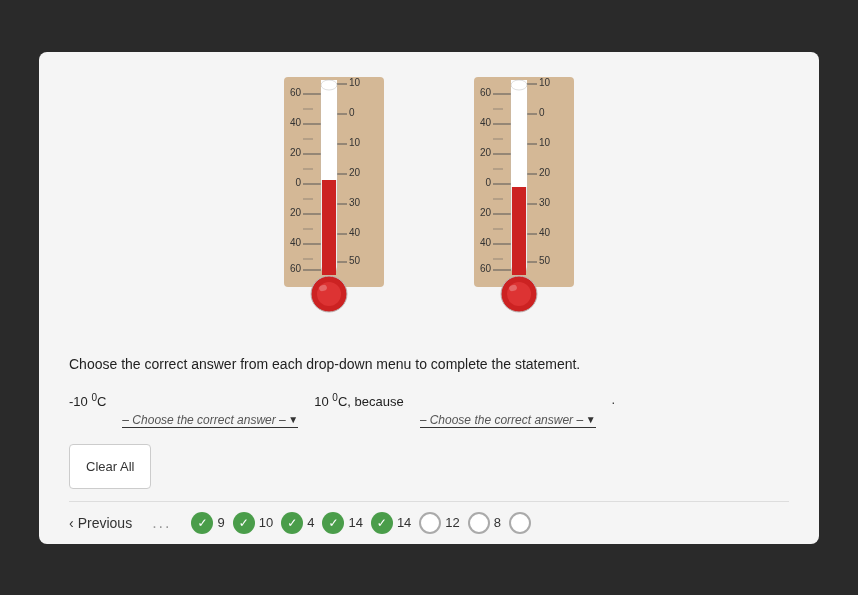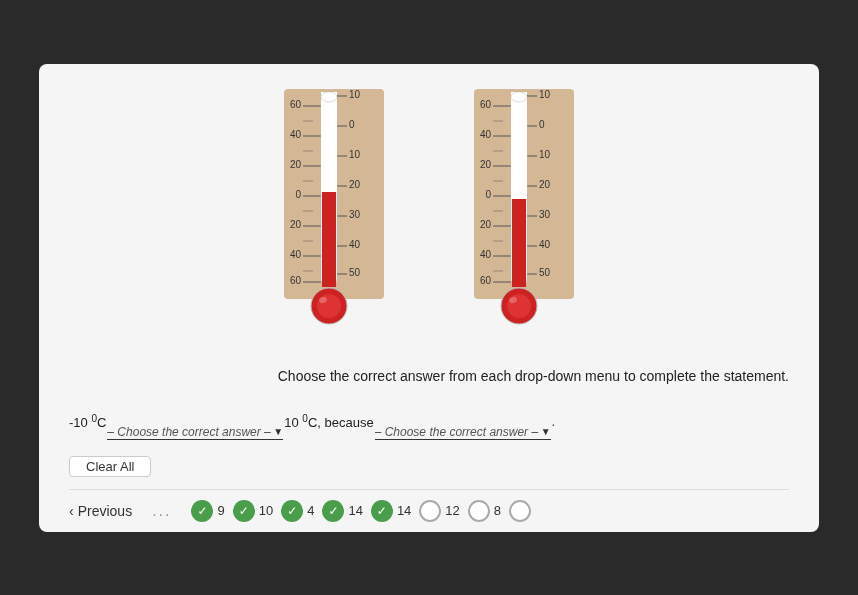--- a/index.html
+++ b/index.html
@@ -27,27 +27,26 @@
       display: flex;
       gap: 60px;
       justify-content: center;
       margin-bottom: 20px;
     }
 
     .question-text {
       font-size: 14px;
       color: #222;
       margin-bottom: 20px;
-      text-align: right;
+      text-align: left;
     }
 
     .answer-row {
       display: flex;
-      align-items: center;
-      gap: 1px;
+      gap: 16px;
       flex-wrap: wrap;
       margin-bottom: 16px;
       font-size: 13px;
       color: #333;
     }
 
     .temp-label {
       font-size: 13px;
       color: #222;
       font-weight: 500;
@@ -80,21 +79,21 @@
 
     .dropdown-arrow {
       font-size: 10px;
       color: #333;
     }
 
     .clear-all-btn {
       background: white;
       border: 1px solid #ccc;
       border-radius: 4px;
-      padding: 2px 16px;
+      padding: 14px 16px;
       font-size: 13px;
       cursor: pointer;
       color: #333;
       margin-bottom: 0;
     }
 
     .divider {
       border: none;
       border-top: 1px solid #ddd;
       margin: 12px 0 0 0;

